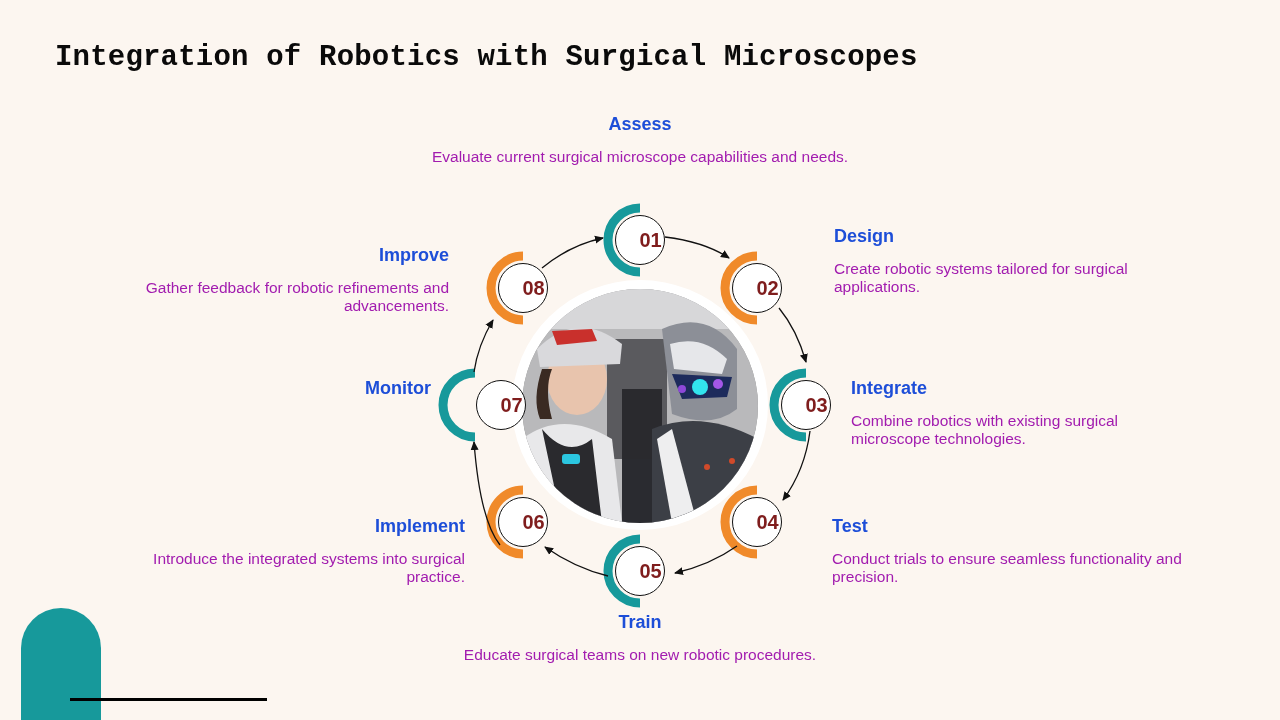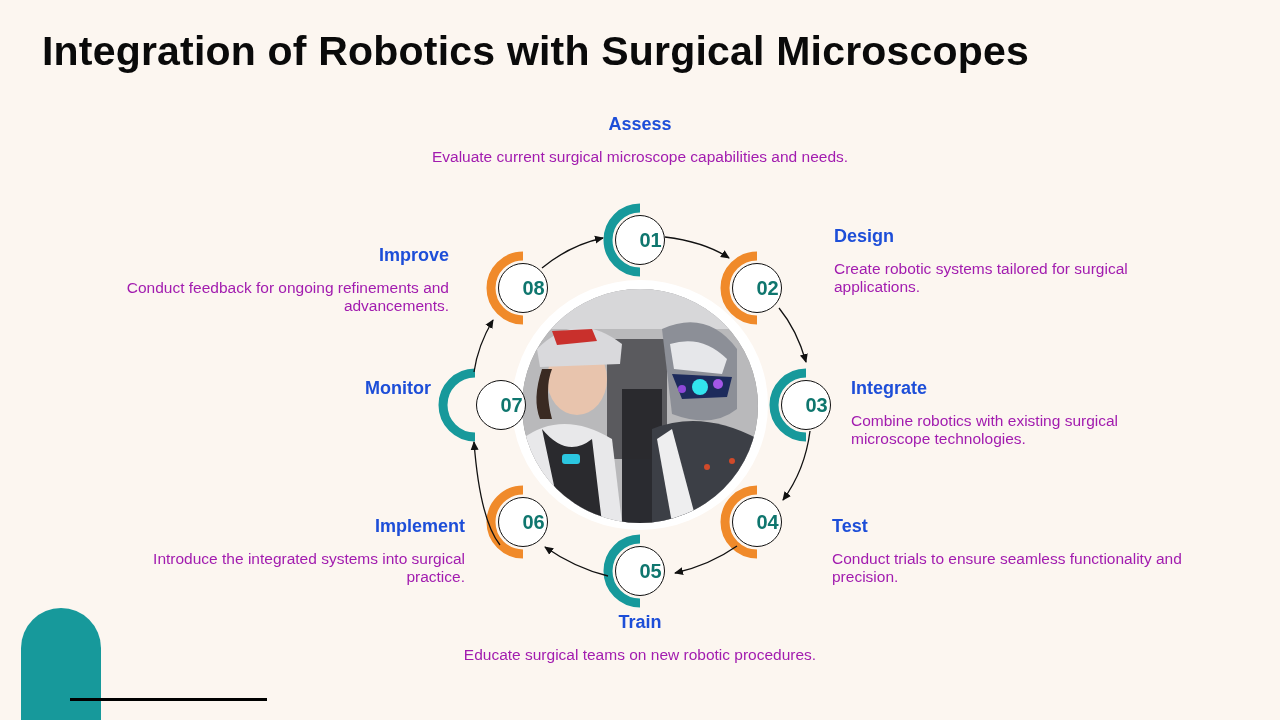--- a/index.html
+++ b/index.html
@@ -5,22 +5,22 @@
   html, body { margin: 0; padding: 0; }
   body {
     width: 1280px; height: 720px; overflow: hidden;
     background: #fcf6f0;
     font-family: "Liberation Sans", "DejaVu Sans", sans-serif;
     color: #111;
     position: relative;
   }
   .title {
     position: absolute; left: 42px; top: 28px;
-    font-size: 41px; font-weight: 700; letter-spacing: 0.2px;
-    color: #0a0a0a; margin: 0; white-space: nowrap;
+    font-size: 29px; font-weight: 700; letter-spacing: 0.2px;
+    color: #0a0a0a; margin: 13px; white-space: nowrap; font-family: Liberation Mono, monospace;
   }
   .deco-pill {
     position: absolute; left: 21px; top: 608px;
     width: 80px; height: 140px;
     background: #17999b;
     border-radius: 40px 40px 0 0;
   }
   .deco-line {
     position: absolute; left: 70px; top: 698px;
     width: 197px; height: 3px; background: #000;
@@ -31,21 +31,21 @@
   .right-align { text-align: right; }
   .center-align { text-align: center; }
 
   .diagram { position: absolute; left: 0; top: 0; width: 1280px; height: 720px; pointer-events: none; }
   .diagram svg { position: absolute; left: 0; top: 0; }
 
   .node {
     position: absolute; width: 50px; height: 50px; border-radius: 50%;
     background: #fff; border: 1.5px solid #111; box-sizing: border-box;
     display: flex; align-items: center; justify-content: center;
-    font-size: 20px; font-weight: 700; color: #0f766e;
+    font-size: 20px; font-weight: 700; color: #7f1d1d;
     pointer-events: auto;
     padding-left: 21px;
   }
 
   .photo-ring {
     position: absolute; left: 512px; top: 280px; width: 256px; height: 250px;
     border-radius: 50%; background: #ffffff;
   }
   .photo {
     position: absolute; left: 522px; top: 289px; width: 236px; height: 234px;
@@ -87,21 +87,21 @@
   <div class="h">Implement</div>
   <div class="d">Introduce the integrated systems into surgical practice.</div>
 </div>
 
 <div class="step-text right-align" style="left:70px; top:378px; width:361px;">
   <div class="h">Monitor</div>
 </div>
 
 <div class="step-text right-align" style="left:70px; top:226px; width:379px;margin-top:19px;">
   <div class="h">Improve</div>
-  <div class="d">Conduct feedback for ongoing refinements and advancements.</div>
+  <div class="d">Gather feedback for robotic refinements and advancements.</div>
 </div>
 
 <div class="photo-ring"></div>
 <div class="photo">
   <svg width="236" height="234" viewBox="0 0 236 234">
 
     <rect x="0" y="0" width="236" height="234" fill="#b9b9bb"></rect>
     <rect x="0" y="0" width="236" height="40" fill="#d7d7d9"></rect>
     <rect x="85" y="50" width="60" height="120" fill="#5a5a5e"></rect>
     <rect x="100" y="100" width="40" height="70" fill="#2a2a2e"></rect>

